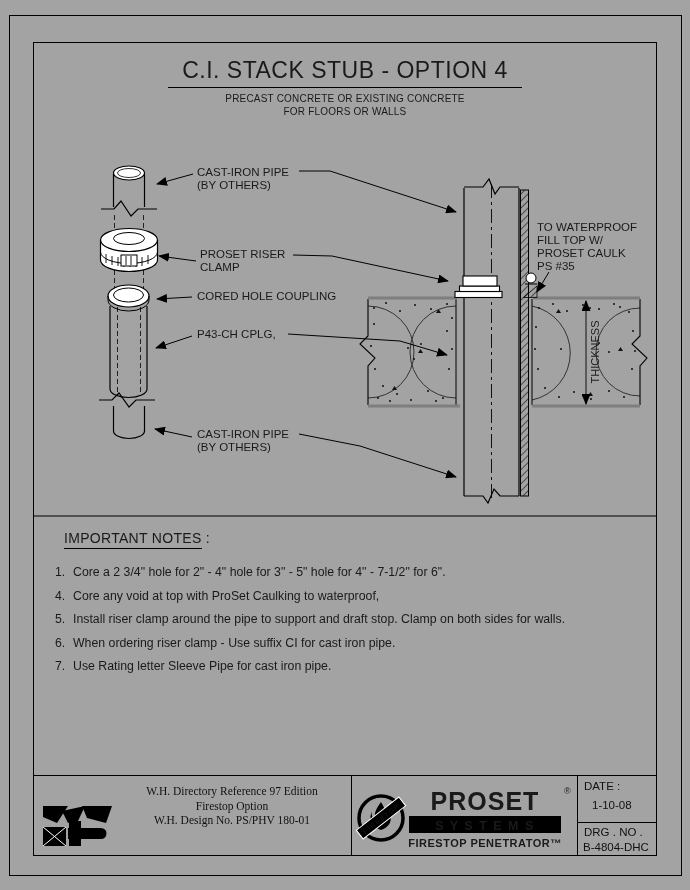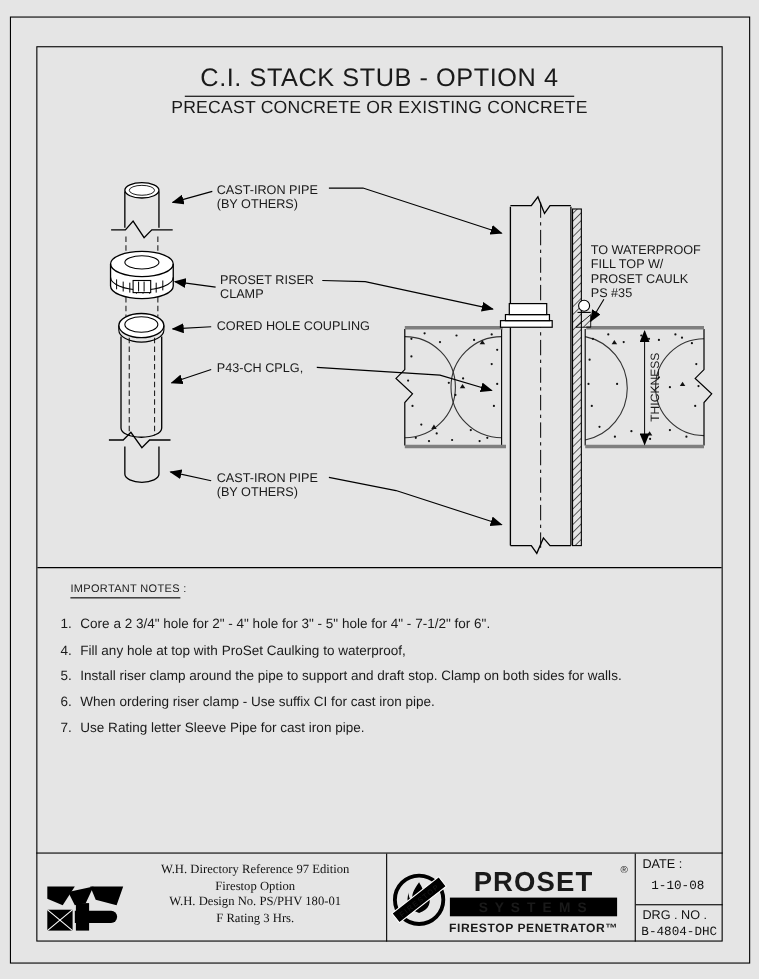--- a/index.html
+++ b/index.html
@@ -1,62 +1,63 @@
 <!DOCTYPE html>
 <html><head>
 <meta charset="utf-8">
 <style>
   * { margin:0; padding:0; box-sizing:border-box; }
   html,body { background:#ffffff; }
   body { width:690px; height:890px; position:relative; font-family:"Liberation Sans", sans-serif; color:#111; }
-  .sheet { position:absolute; left:0; top:0; width:690px; height:890px; background:#e5e5e5; overflow:hidden; }
+  .sheet { position:absolute; left:0; top:0; width:690px; height:890px; background:#a3a3a3; overflow:hidden; }
   .outer-border { position:absolute; left:9px; top:15px; width:673px; height:861px; border:1px solid #000; }
   .inner-border { position:absolute; left:33px; top:42px; width:624px; height:814px; border:1.5px solid #000; }
 
   .title-area { position:absolute; left:33px; top:42px; width:624px; text-align:center; }
   .drawing-title { display:inline-block; margin-top:15px; padding:0 14px 3px 14px; border-bottom:1.5px solid #000;
                    font-size:23px; letter-spacing:0.5px; color:#1a1a1a; white-space:nowrap; }
-  .subtitle { font-size:16px; line-height:13px; color:#1a1a1a; letter-spacing:0.2px; }
+  .subtitle { font-size:10px; line-height:13px; color:#1a1a1a; letter-spacing:0.2px; }
   .subtitle.first { margin-top:4px; }
 
   svg.diagram { position:absolute; left:0; top:0; width:690px; height:890px; }
   svg text { font-family:"Liberation Sans", sans-serif; fill:#1a1a1a; }
 
   .notes { position:absolute; left:33px; top:517px; width:624px; font-size:12.3px; color:#1a1a1a; }
-  .notes-heading { margin:13px 0 0 31px; font-size:10px; letter-spacing:0.3px; }
+  .notes-heading { margin:13px 0 0 31px; font-size:14px; letter-spacing:0.3px; }
   .notes-heading .uline { border-bottom:1.2px solid #000; padding-bottom:2px; }
   .note-rows { margin-top:19px; }
   .note-row { margin:9.5px 0 0 22px; white-space:nowrap; }
   .note-num { display:inline-block; width:18px; }
   .option { margin:26px 0 0 29px; line-height:15.5px; }
   .option-l2 { padding-left:45px; }
 
   .tb { position:absolute; left:33px; top:775px; width:624px; height:81px; border-top:1.5px solid #000; font-size:11.5px; color:#111; }
   .tb-cell1 { position:absolute; left:0; top:0; width:319px; height:100%; border-right:1.5px solid #000; }
   .tb-cell1 .wh-text { position:absolute; left:84px; right:4px; top:8px; text-align:center; line-height:14.5px;font-family:Liberation Serif, serif; }
   .tb-cell1 svg { position:absolute; left:9px; top:28px; }
   .tb-cell2 { position:absolute; left:319px; top:0; width:226px; height:100%; border-right:1.5px solid #000; }
   .tb-cell3 { position:absolute; left:545px; top:0; width:79px; height:100%; }
   .tb-row1 { position:absolute; left:0; top:0; width:100%; height:47px; border-bottom:1.2px solid #000; }
   .tb-row2 { position:absolute; left:0; top:47px; width:100%; height:34px; }
   .tb-label { position:absolute; left:6px; top:4px; }
-  .tb-value { position:absolute; left:14px; top:23px;font-family:Liberation Mono, monospace; }
+  .tb-value { position:absolute; left:14px; top:23px; }
   .tb-row2 .tb-label { top:3px; }
   .tb-row2 .tb-value { left:5px; top:18px; }
 </style>
 </head>
 <body>
 
 <div class="sheet">
   <div class="outer-border"></div>
   <div class="inner-border"></div>
 
   <div class="title-area">
     <div class="drawing-title">C.I. STACK STUB - OPTION 4</div>
     <div class="subtitle first">PRECAST CONCRETE OR EXISTING CONCRETE</div>
+    <div class="subtitle">FOR FLOORS OR WALLS</div>
   </div>
 
   <svg class="diagram" viewBox="0 0 690 890">
     <defs>
       <marker id="arr" markerUnits="userSpaceOnUse" markerWidth="11" markerHeight="9" refX="10" refY="4.5" orient="auto-start-reverse">
         <path d="M0,0 L11,4.5 L0,9 Z" fill="#000"></path>
       </marker>
       <pattern id="hatch" patternUnits="userSpaceOnUse" width="5" height="5" patternTransform="rotate(45)">
         <line x1="0" y1="0" x2="0" y2="5" stroke="#000" stroke-width="1.1"></line>
       </pattern>
@@ -253,21 +254,21 @@
       <text x="0" y="0" transform="translate(599,352) rotate(-90)" text-anchor="middle" font-size="11">THICKNESS</text>
     </g>
 
     <line x1="34" y1="516" x2="656" y2="516" stroke="#000" stroke-width="1.2"></line>
   </svg>
 
   <div class="notes">
     <div class="notes-heading"><span class="uline">IMPORTANT NOTES</span><span> :</span></div>
     <div class="note-rows">
       <div class="note-row"><span class="note-num">1.</span><span class="note-text">Core a 2 3/4" hole for 2" - 4" hole for 3" - 5" hole for 4" -  7-1/2" for 6".</span></div>
-      <div class="note-row"><span class="note-num">4.</span><span class="note-text">Fill any hole at top with ProSet Caulking to waterproof,</span></div>
+      <div class="note-row"><span class="note-num">4.</span><span class="note-text">Core any void at top with ProSet Caulking to waterproof,</span></div>
       <div class="note-row"><span class="note-num">5.</span><span class="note-text">Install riser clamp around the pipe to support and draft stop. Clamp on both sides for walls.</span></div>
       <div class="note-row"><span class="note-num">6.</span><span class="note-text">When ordering riser clamp - Use suffix CI for cast iron pipe.</span></div>
       <div class="note-row"><span class="note-num">7.</span><span class="note-text">Use Rating letter Sleeve Pipe for cast iron pipe.</span></div>
     </div>
   </div>
 
   <div class="tb">
     <div class="tb-cell1">
       <svg width="72" height="46" viewBox="0 0 72 46">
         <g fill="#000" stroke="none">
@@ -280,21 +281,20 @@
         </g>
         <g stroke="#fff" stroke-width="1" fill="none">
           <line x1="1" y1="23" x2="24" y2="42"></line>
             <line x1="24" y1="23" x2="1" y2="42"></line>
         </g>
       </svg>
       <div class="wh-text">
         <div>W.H. Directory Reference 97 Edition</div>
         <div>Firestop Option</div>
         <div>W.H. Design No. PS/PHV 180-01</div>
-        <div>F Rating 3 Hrs.</div>
       </div>
     </div>
 
     <div class="tb-cell2">
       <svg width="224" height="81" viewBox="0 0 224 81">
         <circle cx="29" cy="42" r="22" fill="none" stroke="#000" stroke-width="3.5"></circle>
         <path d="M29,26 C24,33 21,38 24,44 C20,42 19,38 20,35 C16,44 20,51 29,54 C38,51 41,44 37,36 C37,41 34,43 32,42 C35,34 31,30 29,26 Z" fill="#000"></path>
         <g transform="rotate(-38 29 42)">
           <rect x="2" y="36.5" width="54" height="11" fill="#000" stroke="#fff" stroke-width="1"></rect>
           <text x="29" y="45" fill="#fff" font-size="6.5" text-anchor="middle" letter-spacing="1.5">FIRESTOP</text>

